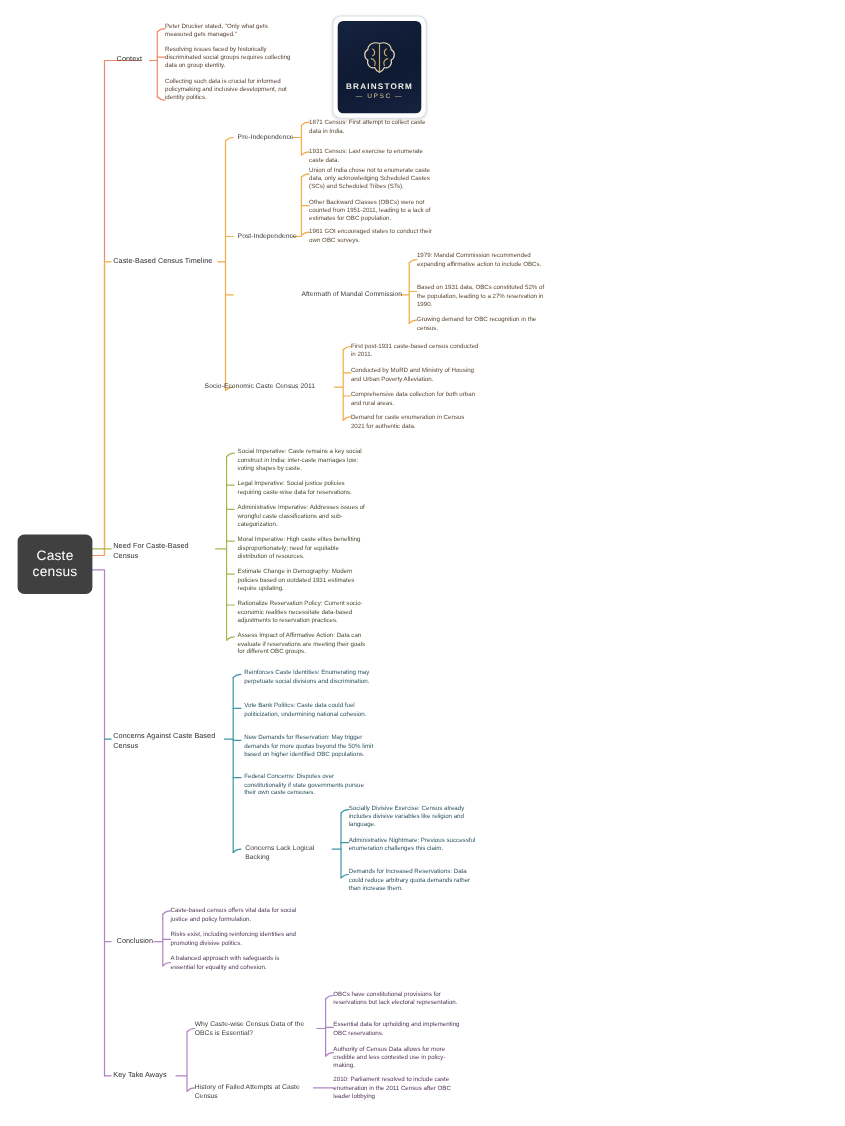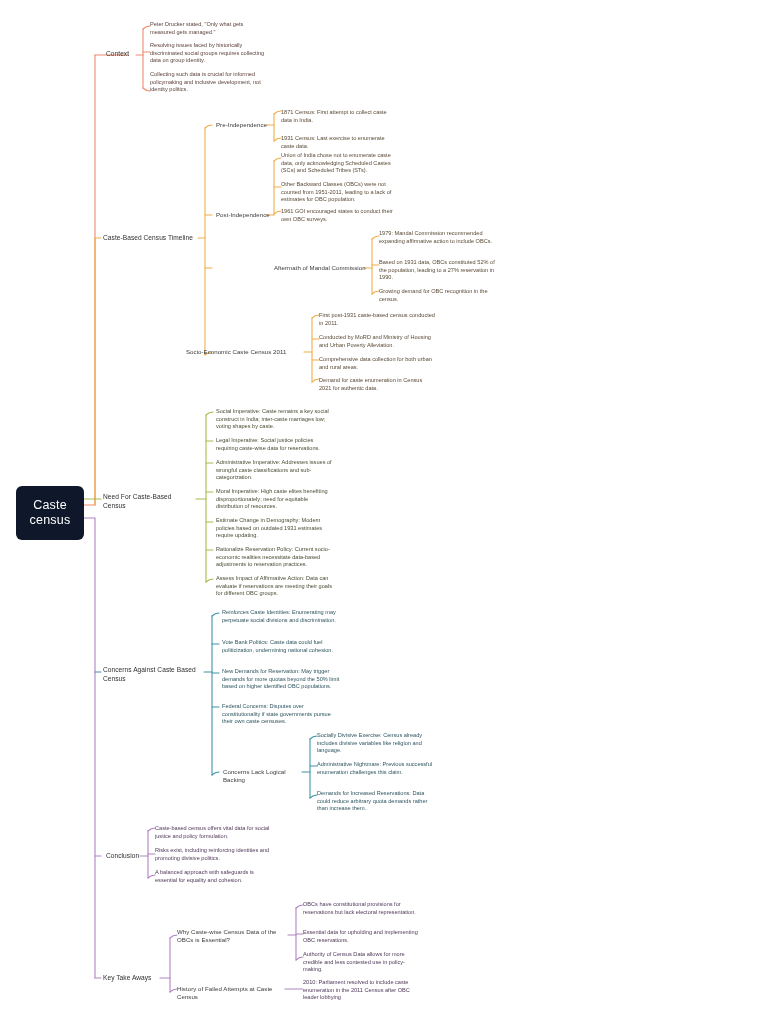--- a/index.html
+++ b/index.html
@@ -11,21 +11,21 @@
     overflow:hidden;
     position:relative;
   }
   #canvas{position:relative;width:768px;height:1024px;}
 
   
   .root-node{
     position:absolute;
     left:16px; top:486px;
     width:68px; height:54px;
-    background:#0f172a;
+    background:#404040;
     border-radius:6px;
     color:#ffffff;
     display:flex;align-items:center;justify-content:center;
     text-align:center;
     font-size:12.5px;
     line-height:15px;
     letter-spacing:.2px;
   }
 
   
@@ -179,20 +179,37 @@
       <path d="M296 934 L303 934" stroke="#b083c4"></path>
 
       <path d="M285 989 L303 989" stroke="#b083c4"></path>
     </g>
   </svg>
 
   <div class="root-node">
     <span>Caste census</span>
   </div>
 
+  <div class="logo-card">
+    <div class="logo-inner">
+      <svg class="logo-brain" viewBox="0 0 64 64">
+        <g fill="none" stroke="#e7d9b4" stroke-width="1.7" stroke-linecap="round">
+          <path d="M32 12 C24 9 15 13 15 21 C9 24 9 33 15 36 C13 43 19 49 25 47 C27 52 32 54 32 54"></path>
+          <path d="M32 12 C40 9 49 13 49 21 C55 24 55 33 49 36 C51 43 45 49 39 47 C37 52 32 54 32 54"></path>
+          <path d="M32 14 L32 52" stroke="#cbab62"></path>
+          <path d="M22 20 C26 22 26 28 22 30" stroke="#cbab62"></path>
+          <path d="M42 20 C38 22 38 28 42 30" stroke="#cbab62"></path>
+          <path d="M20 34 C25 35 27 40 25 44" stroke="#cbab62"></path>
+          <path d="M44 34 C39 35 37 40 39 44" stroke="#cbab62"></path>
+        </g>
+      </svg>
+      <div class="logo-title">BRAINSTORM</div>
+      <div class="logo-sub">— UPSC —</div>
+    </div>
+  </div>
 
   <div class="lbl l1" style="left:106px;top:50px;width:60px;">Context</div>
   <div class="leaf c-salmon" style="left:150px;top:21px;width:118px;">Peter Drucker stated, "Only what gets measured gets managed."</div>
   <div class="leaf c-salmon" style="left:150px;top:42px;width:118px;">Resolving issues faced by historically discriminated social groups requires collecting data on group identity.</div>
   <div class="leaf c-salmon" style="left:150px;top:71px;width:118px;">Collecting such data is crucial for informed policymaking and inclusive development, not identity politics.</div>
 
   <div class="lbl l1" style="left:103px;top:234px;width:100px;">Caste-Based Census Timeline</div>
 
   <div class="lbl l2" style="left:216px;top:121px;width:54px;">Pre-Independence</div>
   <div class="leaf c-orange" style="left:281px;top:109px;width:118px;">1871 Census: First attempt to collect caste data in India.</div>

